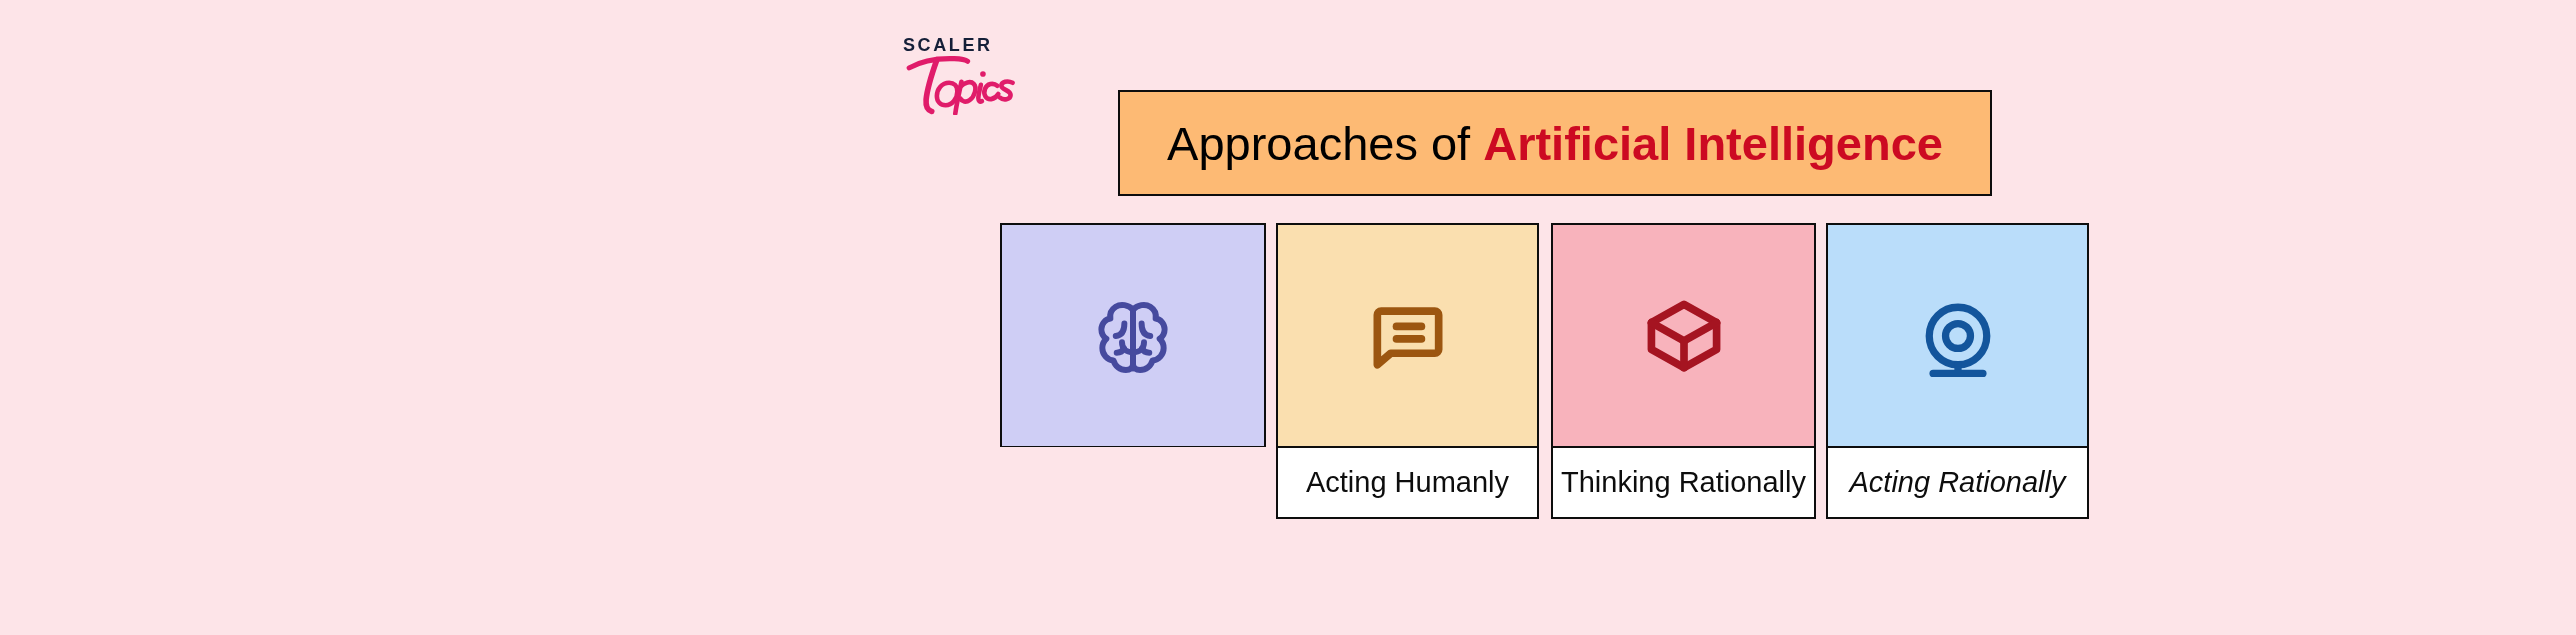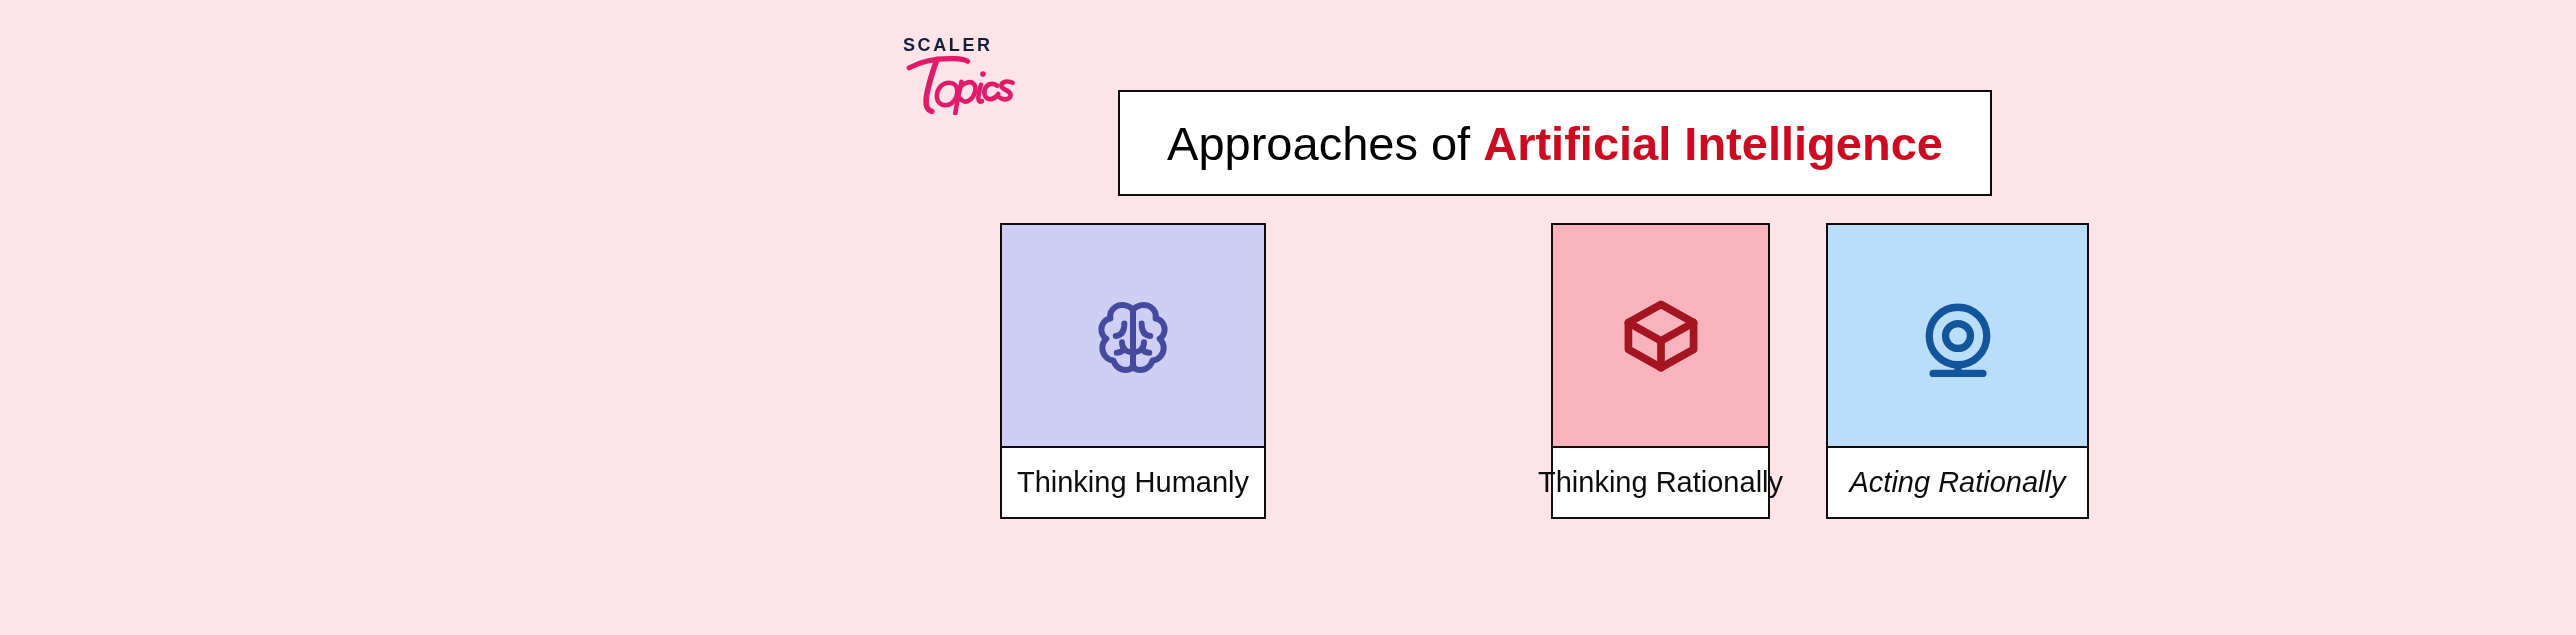--- a/index.html
+++ b/index.html
@@ -38,21 +38,21 @@
     margin-left: 2.1px;
   }
 
   
   #title-card {
     position: absolute;
     left: 1118px;
     top: 90px;
     width: 874px;
     height: 106px;
-    background: #ffffff;
+    background: #fdba74;
     border: 2.1px solid #0d0d0d;
     box-sizing: border-box;
     display: flex;
     align-items: center;
     justify-content: center;
   }
   #title-card .title-text {
     font-size: 47px;
     line-height: 1;
     color: #000000;
@@ -106,21 +106,21 @@
   }
   .approach-card .card-label {
     font-size: 29px;
     line-height: 1;
     color: #0d0d0d;
     white-space: nowrap;
   }
 
   #card-0 { left: 0px;    width: 266px; }
   #card-1 { left: 276px;  width: 263px; }
-  #card-2 { left: 551px; width: 219px; border-radius: 9px; }
+  #card-2 { left: 551px; width: 265px; border-radius: 9px; }
   #card-3 { left: 826px; width: 263px; font-style: italic; }
 </style>
 </head>
 <body>
 
 <div id="brand-logo">
   <span class="logo-scaler">SCALER</span>
   <span class="logo-topics-wrap">
     <svg width="118" height="64" viewBox="0 0 230 125">
       <g fill="none" stroke="#e01c6a" stroke-linecap="round" stroke-linejoin="round">
@@ -166,25 +166,37 @@
           <path d="M48 22 L 48 82"></path>
           <path d="M39 35 C 39 43, 36 47.5, 30 48"></path>
           <path d="M57 35 C 57 43, 60 47.5, 66 48"></path>
           <path d="M36.5 54.5 C 36.5 61, 41 65, 48 65"></path>
           <path d="M59.5 54.5 C 59.5 61, 55 65, 48 65"></path>
           <path d="M31 65.5 C 35 65.5, 37.5 63.5, 38.5 61"></path>
           <path d="M65 65.5 C 61 65.5, 58.5 63.5, 57.5 61"></path>
         </g>
       </svg>
     </div>
+  </div>
+
+  <div class="approach-card" id="card-1">
+    <div class="card-icon-area" style="background:#FADFAF;">
+      <svg viewBox="0 0 96 96">
+        <g fill="none" stroke="#9C5610" stroke-width="8" stroke-linecap="round" stroke-linejoin="round">
+          <path d="M16 26 C 16 23.8, 17.8 22, 20 22 L 76 22 C 78.2 22, 80 23.8, 80 26
+                   L 80 62 C 80 64.2, 78.2 66, 76 66 L 30 66 L 16 78 Z"></path>
+          <path d="M36 38 L 62 38"></path>
+          <path d="M36 51 L 62 51"></path>
+        </g>
+      </svg>
+    </div>
     <div class="card-label-area">
-      <span class="card-label">Thinking Humanly</span>
-    </div>
-  </div>
-
+      <span class="card-label">Acting Humanly</span>
+    </div>
+  </div>
 
   <div class="approach-card" id="card-2">
     <div class="card-icon-area" style="background:#F8B3BC;">
       <svg viewBox="0 0 96 96">
         <g fill="none" stroke="#A51421" stroke-width="8" stroke-linecap="round" stroke-linejoin="round">
           <path d="M48 15 L 82 34 L 82 62 L 48 81 L 14 62 L 14 34 Z"></path>
           <path d="M14 34 L 48 53 L 82 34"></path>
           <path d="M48 53 L 48 81"></path>
         </g>
       </svg>

